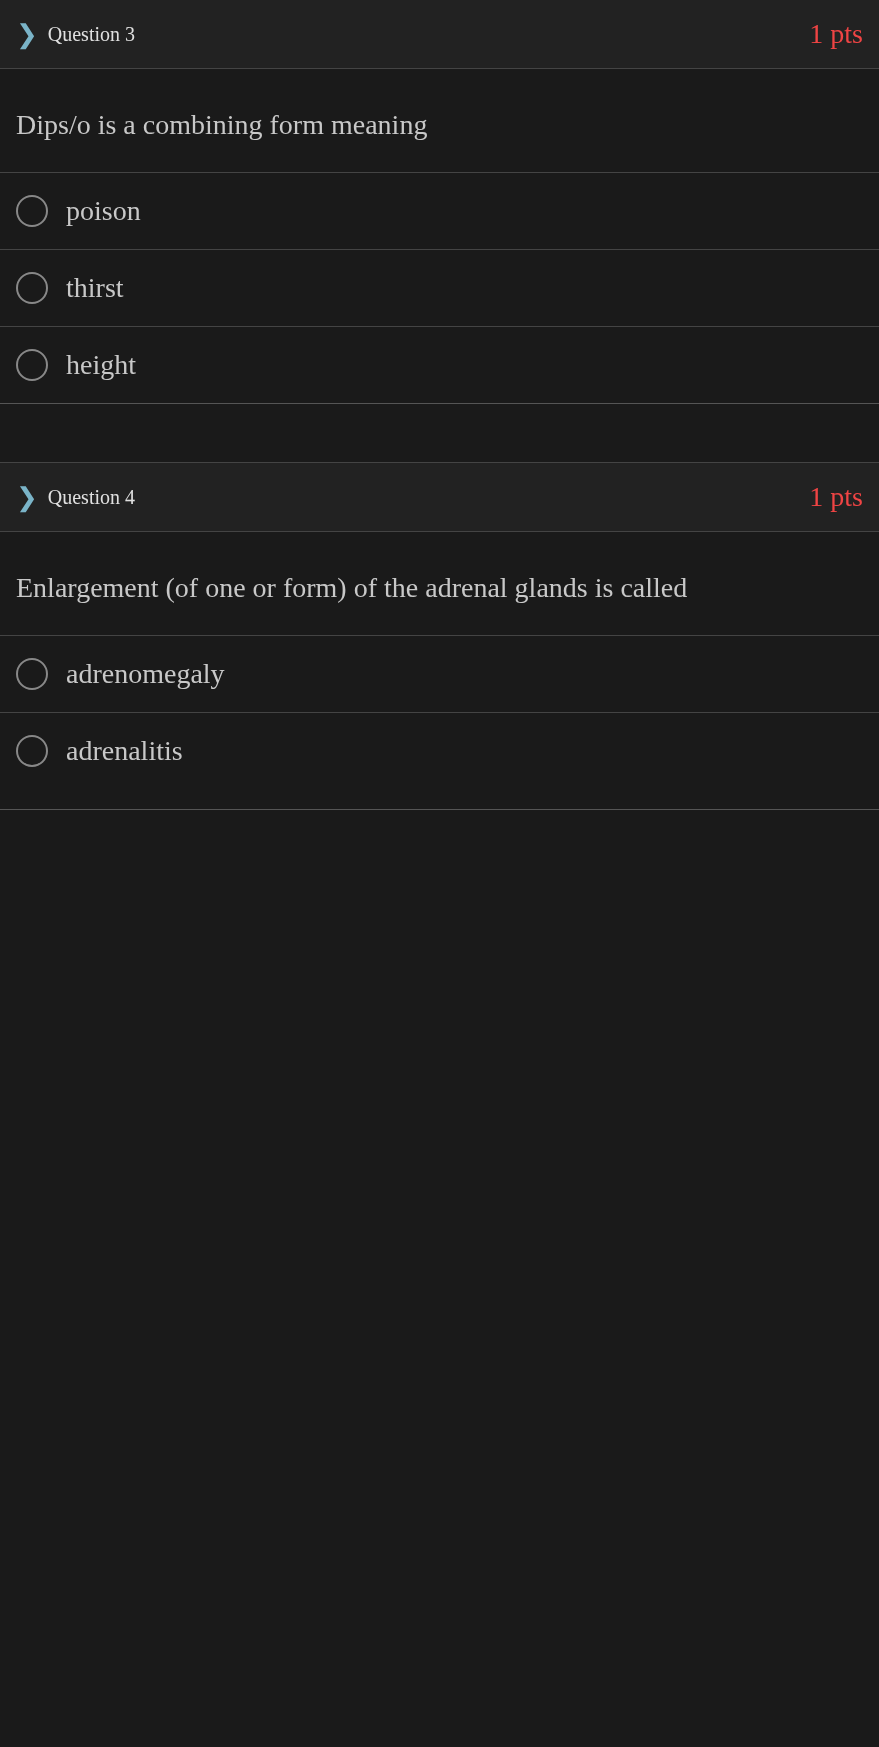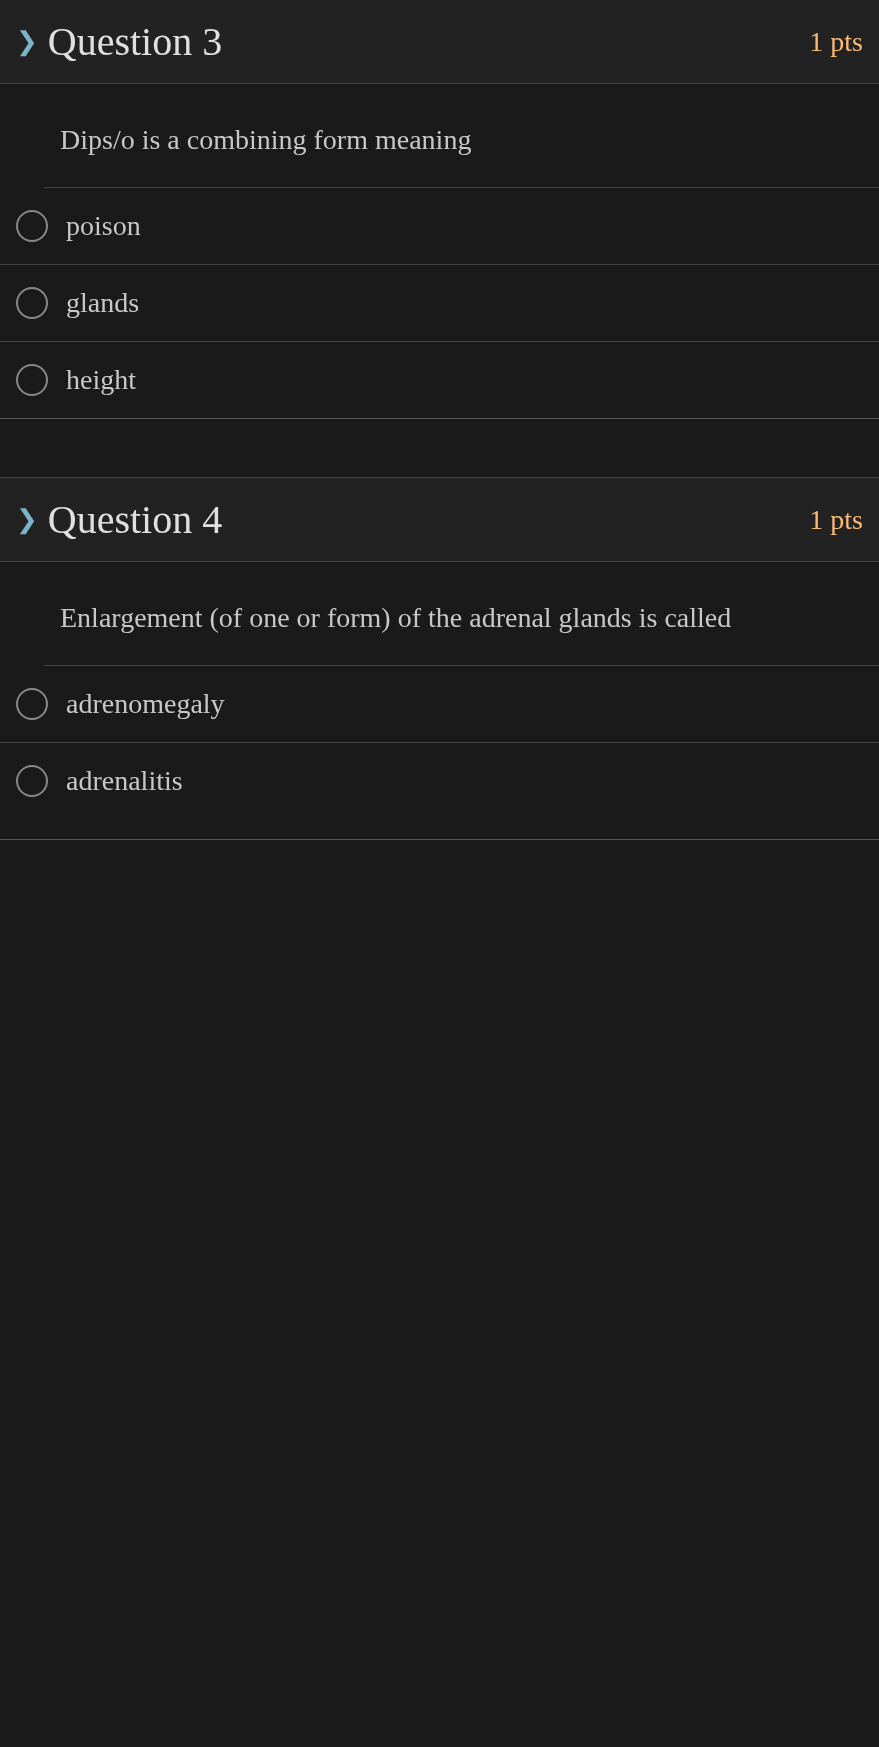--- a/index.html
+++ b/index.html
@@ -33,37 +33,36 @@
     }
 
     .chevron-icon {
       color: #7ab4c8;
       font-size: 26px;
       font-style: normal;
     }
 
     .question-title {
       color: #e0e0e0;
-      font-size: 40px;
+      font-size: 20px;
       font-weight: normal;
       font-family: Georgia, serif;
     }
 
     .question-pts {
-      color: #fdba74;
+      color: #ef4444;
       font-size: 28px;
     }
 
     .question-body {
       padding: 36px 8px 28px 16px;
       font-size: 28px;
       color: #c8c8c8;
       line-height: 1.4;
       border-bottom: 1px solid #444;
-      margin-left: 44px;
     }
 
     .options-list {
       list-style: none;
     }
 
     .option-item {
       display: flex;
       align-items: center;
       gap: 18px;
@@ -117,21 +116,21 @@
 
   <div class="question-body">Dips/o is a combining form meaning</div>
 
   <ul class="options-list">
     <li class="option-item">
       <span class="radio-circle"></span>
       <span class="option-label">poison</span>
     </li>
     <li class="option-item">
       <span class="radio-circle"></span>
-      <span class="option-label">glands</span>
+      <span class="option-label">thirst</span>
     </li>
     <li class="option-item">
       <span class="radio-circle"></span>
       <span class="option-label">height</span>
     </li>
   </ul>
 </div>
 
 <div class="section-gap"></div>
 

